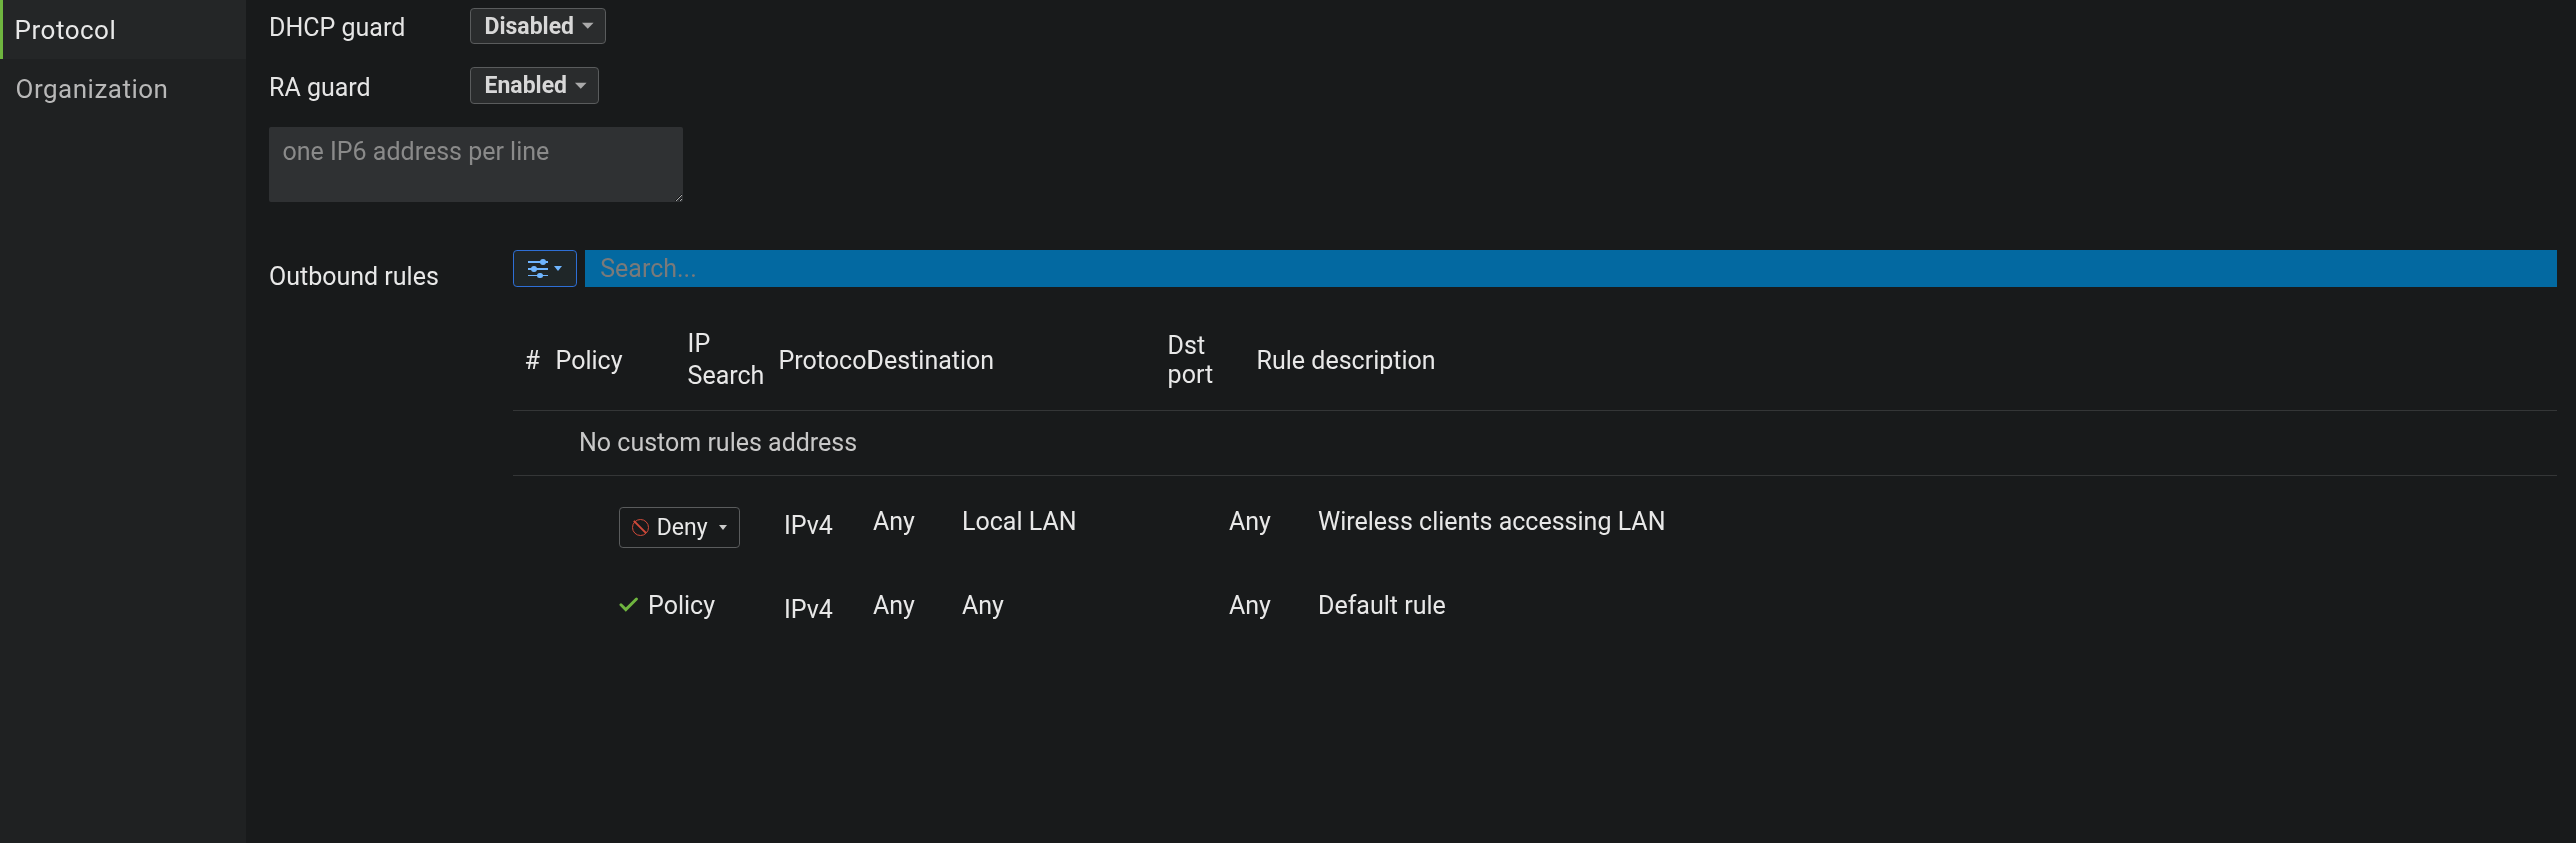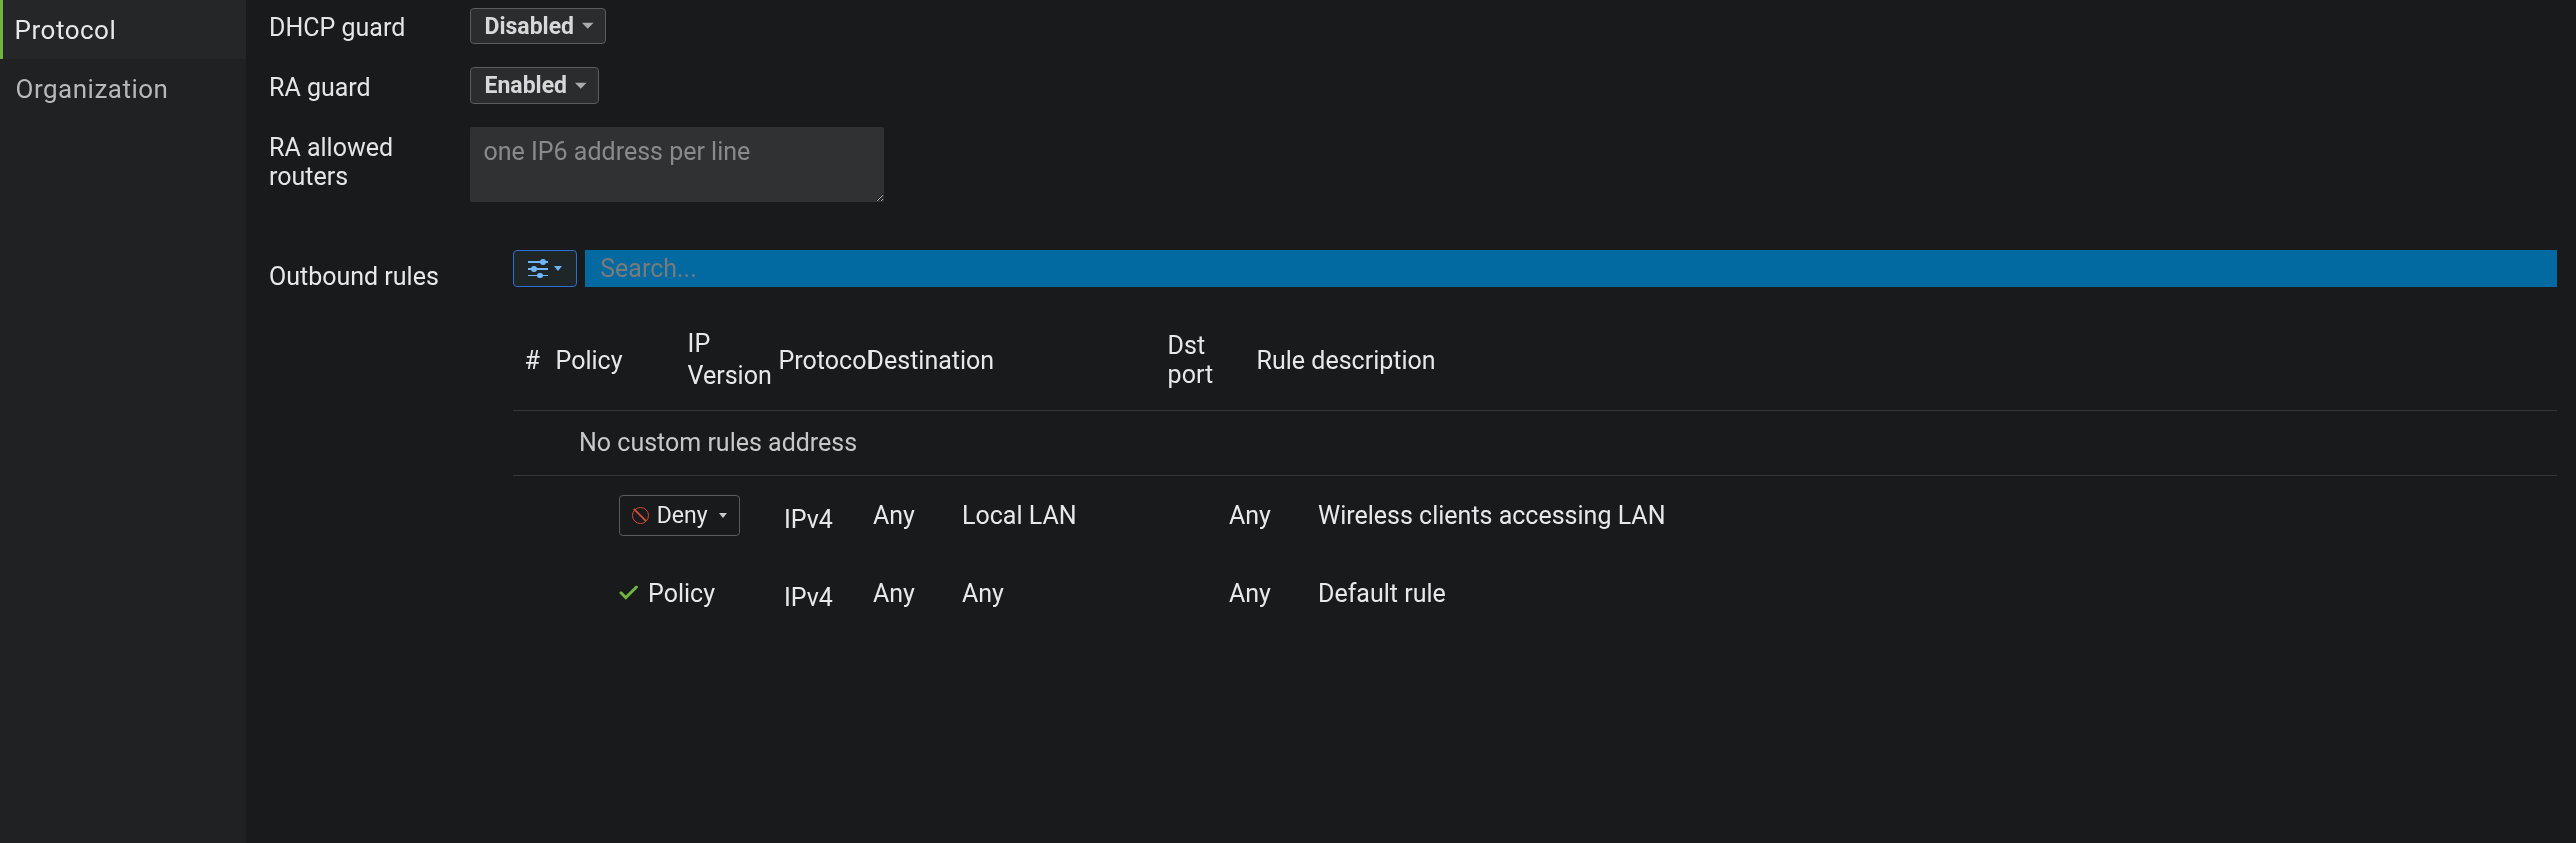--- a/index.html
+++ b/index.html
@@ -198,20 +198,21 @@
     .rule-row .r-desc { flex: 1; }
     .deny-btn {
       display: inline-flex;
       align-items: center;
       gap: 7.7px;
       border: 1px solid #5a5c5d;
       border-radius: 3.9px;
       padding: 5.8px 11.6px;
       cursor: pointer;
       font-size: 23px;
+      margin-top: 12px;
     }
     .deny-btn .deny-icon {
       width: 17.4px;
       height: 17.4px;
       border: 1.9px solid #d14a3a;
       border-radius: 50%;
       position: relative;
     }
     .deny-btn .deny-icon::after {
       content: "";
@@ -269,21 +270,20 @@
     <div class="form-label">RA guard</div>
     <div class="select-wrap">
       <span>Enabled</span>
       <svg viewBox="0 0 16 16">
           <path d="M2 5 L8 11 L14 5 Z"></path>
         </svg>
     </div>
   </div>
 
   <div class="form-row">
-    <div class="form-label">RA allowed routers</div>
     <textarea class="textarea" placeholder="one IP6 address per line" style=""></textarea>
   </div>
 
   <div class="rules-section">
     <div class="rules-label">Outbound rules</div>
     <div class="rules-content">
 
       <div class="search-bar">
         <div class="filter-btn">
           <span class="sliders">
@@ -299,21 +299,21 @@
           </span>
           <span class="caret"></span>
         </div>
         <input class="search-input" type="text" placeholder="Search..." style="">
       </div>
 
       <div class="rules-table">
         <div class="table-head">
           <div class="col-hash">#</div>
           <div class="col-policy">Policy</div>
-          <div class="col-ipver">IP Version</div>
+          <div class="col-ipver">IP Search</div>
           <div class="col-proto">Protocol</div>
           <div class="col-dest">Destination</div>
           <div class="col-port">Dst port</div>
           <div class="col-desc">Rule description</div>
         </div>
 
         <div class="empty-row">No custom rules address</div>
 
         <div class="rule-row">
           <div class="r-policy">

